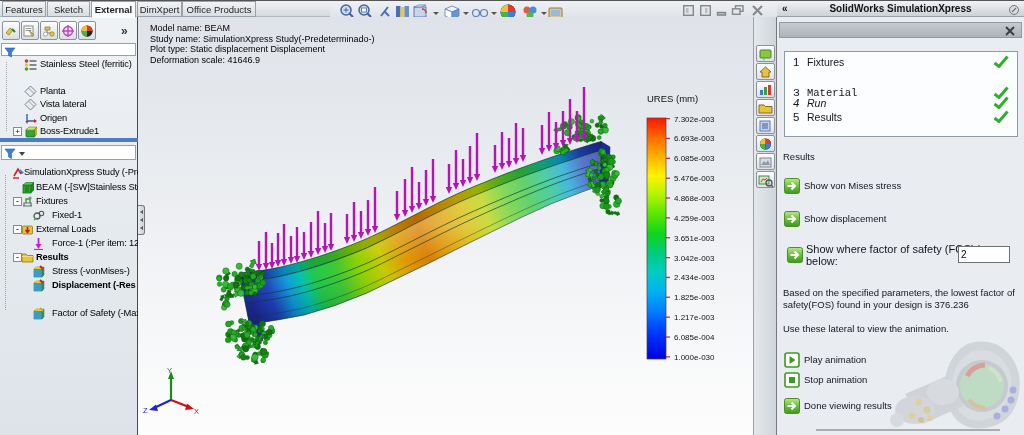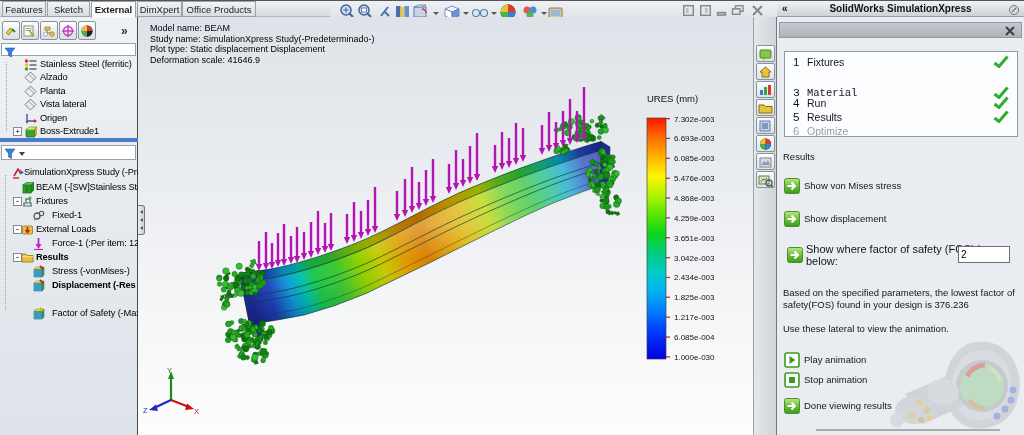--- a/index.html
+++ b/index.html
@@ -166,27 +166,20 @@
             <g>
               <circle cx="2.5" cy="3" r="1.8" fill="#d03a2a"></circle>
               <circle cx="2.5" cy="7" r="1.8" fill="#e8c43a"></circle>
               <circle cx="2.5" cy="11" r="1.8" fill="#3aa43a"></circle>
               <rect x="5.5" y="2" width="7" height="2" fill="#888"></rect>
               <rect x="5.5" y="6" width="7" height="2" fill="#888"></rect>
               <rect x="5.5" y="10" width="7" height="2" fill="#888"></rect>
             </g>
           </svg></span>
         <span class="txt" style="left:28px">Stainless Steel (ferritic)</span>
-      </div>
-<div class="treerow" style="top:54.4px">
-        <span class="abs" style="left:12px;top:0"><svg width="13" height="13" viewBox="0 0 13 13" style="">
-            <path d="M6.5,1 L12,6.5 L6.5,12 L1,6.5 Z" fill="#e8ecf2" fill-opacity="0.6" stroke="#7a8290" stroke-width="1"></path>
-            <path d="M4.5,3 L10,8.5" stroke="#7a8290" stroke-width="0.8"></path>
-          </svg></span>
-        <span class="txt" style="left:28px">Alzado</span>
       </div>
 <div class="treerow" style="top:67.8px">
         <span class="abs" style="left:12px;top:0"><svg width="13" height="13" viewBox="0 0 13 13" style="">
             <path d="M6.5,1 L12,6.5 L6.5,12 L1,6.5 Z" fill="#e8ecf2" fill-opacity="0.6" stroke="#7a8290" stroke-width="1"></path>
             <path d="M4.5,3 L10,8.5" stroke="#7a8290" stroke-width="0.8"></path>
           </svg></span>
         <span class="txt" style="left:28px">Planta</span>
       </div>
 <div class="treerow" style="top:81.2px">
         <span class="abs" style="left:12px;top:0"><svg width="13" height="13" viewBox="0 0 13 13" style="">
@@ -1070,27 +1063,26 @@
           <path d="M2,2 l8,8 M10,2 l-8,8" stroke="#3a3f45" stroke-width="2"></path>
         </svg>
   </div>
   <div id="steps">
     <div class="step" style="top:2.5px;"><span class="snum">1</span>Fixtures<span class="scheck"><svg width="16" height="13" viewBox="0 0 16 13">
               <path d="M1.5,8 L6,11.5 L14.5,1.5" stroke="#2fae2f" stroke-width="3" fill="none"></path>
             </svg></span></div>
 <div class="step" style="top:34px;font-family:Liberation Mono, monospace;"><span class="snum">3</span>Material<span class="scheck"><svg width="16" height="13" viewBox="0 0 16 13">
               <path d="M1.5,8 L6,11.5 L14.5,1.5" stroke="#2fae2f" stroke-width="3" fill="none"></path>
             </svg></span></div>
-<div class="step" style="top:43.900000000000006px;"><span class="snum">4</span>Run<span class="scheck"><svg width="16" height="13" viewBox="0 0 16 13">
+<div class="step" style="top:43.900000000000006px;font-style:italic;"><span class="snum">4</span>Run<span class="scheck"><svg width="16" height="13" viewBox="0 0 16 13">
               <path d="M1.5,8 L6,11.5 L14.5,1.5" stroke="#2fae2f" stroke-width="3" fill="none"></path>
             </svg></span></div>
 <div class="step" style="top:57.7px;"><span class="snum">5</span>Results<span class="scheck"><svg width="16" height="13" viewBox="0 0 16 13">
               <path d="M1.5,8 L6,11.5 L14.5,1.5" stroke="#2fae2f" stroke-width="3" fill="none"></path>
             </svg></span></div>
-<div class="step" style="top:71.5px;color:#9aa0a6"><span class="snum">6</span>Optimize</div>
   </div>
   <div class="rtxt" style="top:151px">Results</div>
   <svg class="abs" style="left:7px;top:178px" width="16" height="16" viewBox="0 0 16 16">
 <defs>
           <linearGradient id="gg7178" x1="0" y1="0" x2="0" y2="1">
 <stop offset="0" stop-color="#b9e88a"></stop>
             <stop offset="0.5" stop-color="#6abf3a"></stop>
             <stop offset="1" stop-color="#3d9a1e"></stop>
           </linearGradient>
         </defs>

